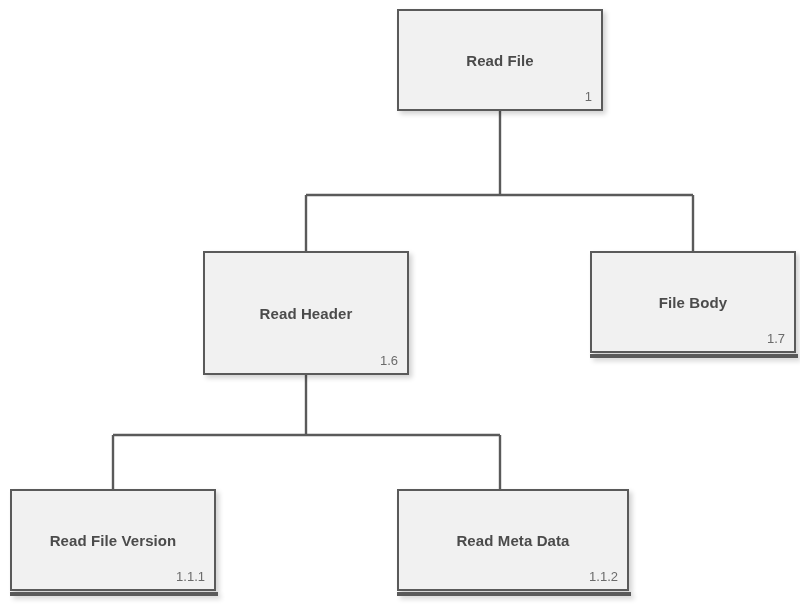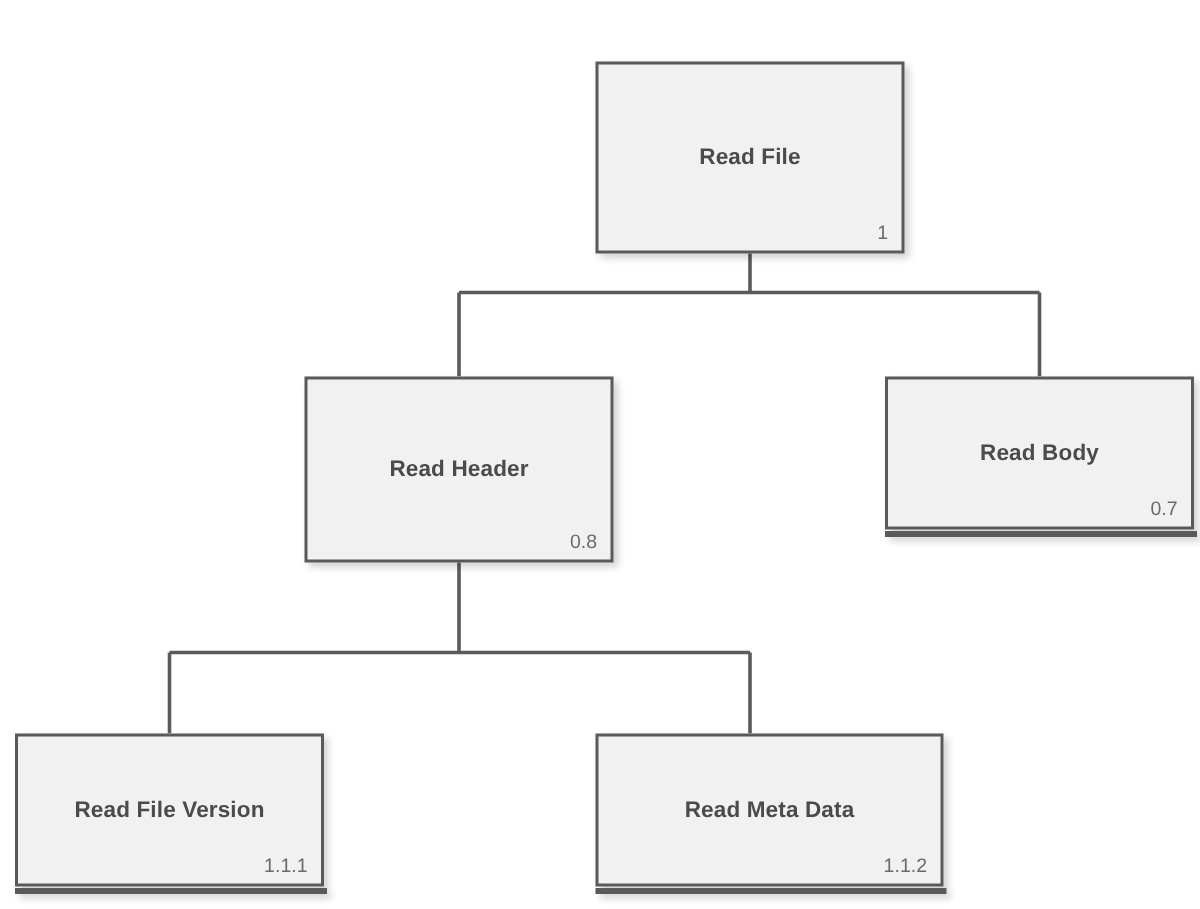--- a/index.html
+++ b/index.html
@@ -82,33 +82,33 @@
       <path d="M 306 195 L 306 251"></path>
       <path d="M 693 195 L 693 251"></path>
 
       <path d="M 306 353 L 306 435"></path>
       <path d="M 113 435 L 500 435"></path>
       <path d="M 113 435 L 113 489"></path>
       <path d="M 500 435 L 500 489"></path>
     </g>
   </svg>
 
-  <div class="node" id="node-read-file" style="left: 397px; top: 9px; width: 206px; height: 128px; margin-top: 32px;">
+  <div class="node" id="node-read-file" style="left: 397px; top: 9px; width: 206px; height: 102px;">
     <div class="node-title">Read File</div>
     <div class="node-id">1</div>
   </div>
 
   <div class="node" id="node-read-header" style="left: 203px; top: 251px; width: 206px; height: 124px;">
     <div class="node-title">Read Header</div>
-    <div class="node-id">0.8</div>
+    <div class="node-id">1.6</div>
   </div>
 
   <div class="node leaf" id="node-read-body" style="left: 590px; top: 251px; width: 206px; height: 102px;">
-    <div class="node-title">Read Body</div>
-    <div class="node-id">0.7</div>
+    <div class="node-title">File Body</div>
+    <div class="node-id">1.7</div>
   </div>
 
   <div class="node leaf" id="node-read-file-version" style="left: 10px; top: 489px; width: 206px; height: 102px;">
     <div class="node-title">Read File Version</div>
     <div class="node-id">1.1.1</div>
   </div>
 
   <div class="node leaf" id="node-read-meta-data" style="left: 397px; top: 489px; width: 232px; height: 102px;">
     <div class="node-title">Read Meta Data</div>
     <div class="node-id">1.1.2</div>

